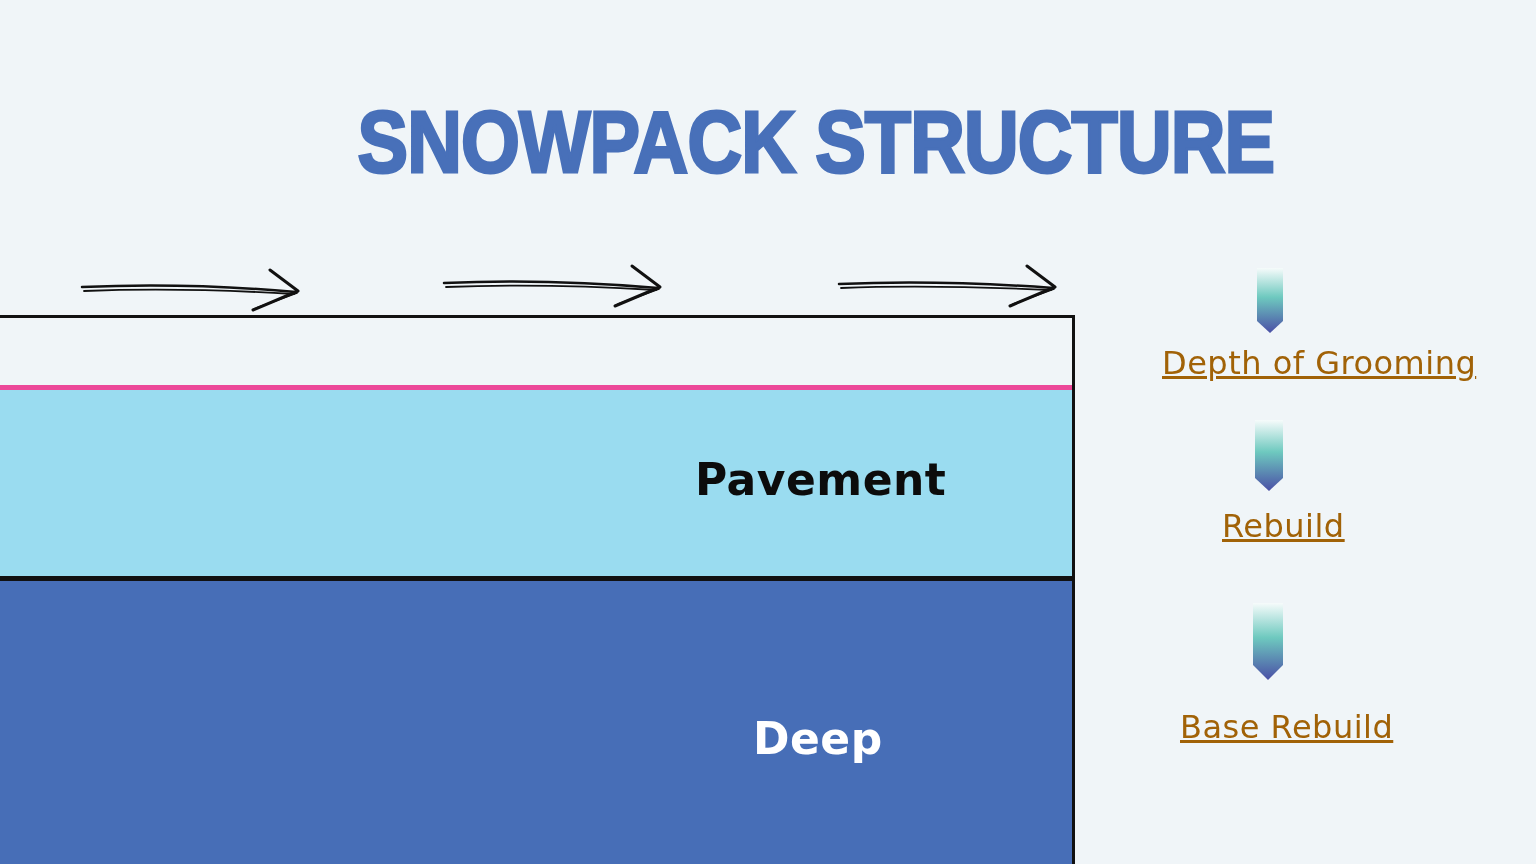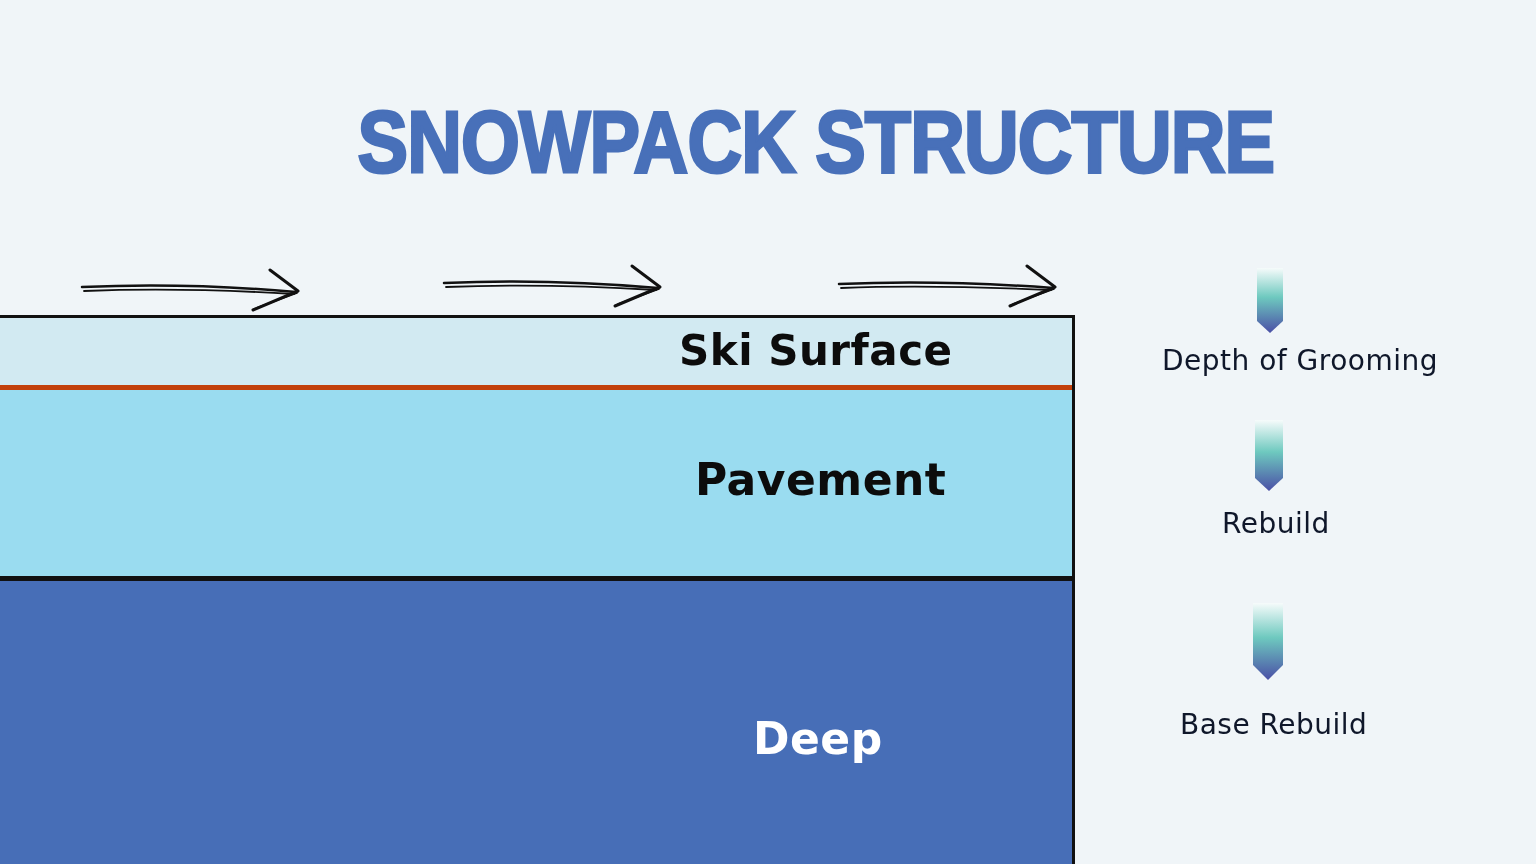--- a/index.html
+++ b/index.html
@@ -22,29 +22,29 @@
     border: 3px solid #111; border-bottom: none; box-sizing: border-box;
   }
   .layer { position: absolute; left: 0; right: 0; box-sizing: border-box; }
   .layer .label {
     position: absolute; font-weight: bold; white-space: nowrap;
     font-family: "DejaVu Sans", sans-serif; letter-spacing: 0.5px;
   }
   .l-ski { top: 0; height: 67px; background: #d2eaf2; }
   .l-ski .label { left: 680px; top: 8px; font-size: 42px; color: #0c0c0c; }
   .l-pave { top: 67px; height: 191px; background: #9adcf0;
-    border-top: 5px solid #c2410c; }
+    border-top: 5px solid #ec4899; }
   .l-pave .label { left: 696px; top: 64px; font-size: 44px; color: #0c0c0c; }
   .l-base { top: 258px; bottom: 0; background: #476eb7;
     border-top: 5px solid #111; }
   .l-base .label { left: 754px; top: 132px; font-size: 44px; color: #ffffff; }
   .marker { position: absolute; }
   .marker-label {
-    position: absolute; font-size: 28px; color: #0f172a; white-space: nowrap;
-    font-family: "DejaVu Sans", sans-serif; letter-spacing: 0.5px;
+    position: absolute; font-size: 32px; color: #a16207; white-space: nowrap;
+    font-family: "DejaVu Sans", sans-serif; letter-spacing: 0.5px; text-decoration: underline;
   }
 </style>
 </head>
 <body>
 
 <div class="title"><span>SNOWPACK STRUCTURE</span></div>
 
 <svg class="arrow" style="left:78px;top:262px" width="230" height="54" viewBox="0 0 230 54">
   <path d="M4 25 C70 22 150 24 218 30" stroke="#111" stroke-width="2.5" fill="none" stroke-linecap="round"></path>
   <path d="M6 29 C80 26 150 28 216 32" stroke="#111" stroke-width="1.8" fill="none" stroke-linecap="round"></path>
@@ -58,23 +58,20 @@
   <path d="M219 29 L178 44" stroke="#111" stroke-width="1.6" fill="none" stroke-linecap="round"></path>
 </svg>
 <svg class="arrow" style="left:835px;top:260px" width="230" height="54" viewBox="0 0 230 54">
   <path d="M4 24 C70 21 150 23 218 28" stroke="#111" stroke-width="2.5" fill="none" stroke-linecap="round"></path>
   <path d="M6 28 C80 25 150 27 216 30" stroke="#111" stroke-width="1.8" fill="none" stroke-linecap="round"></path>
   <path d="M192 6 L220 27 L175 46" stroke="#111" stroke-width="3" fill="none" stroke-linecap="round" stroke-linejoin="round"></path>
   <path d="M219 29 L178 44" stroke="#111" stroke-width="1.6" fill="none" stroke-linecap="round"></path>
 </svg>
 
 <div class="layers">
-  <div class="layer l-ski">
-    <span class="label">Ski Surface</span>
-  </div>
   <div class="layer l-pave">
     <span class="label">Pavement</span>
   </div>
   <div class="layer l-base">
     <span class="label">Deep</span>
   </div>
 </div>
 
 <svg style="width:0;height:0;position:absolute">
   <defs>

